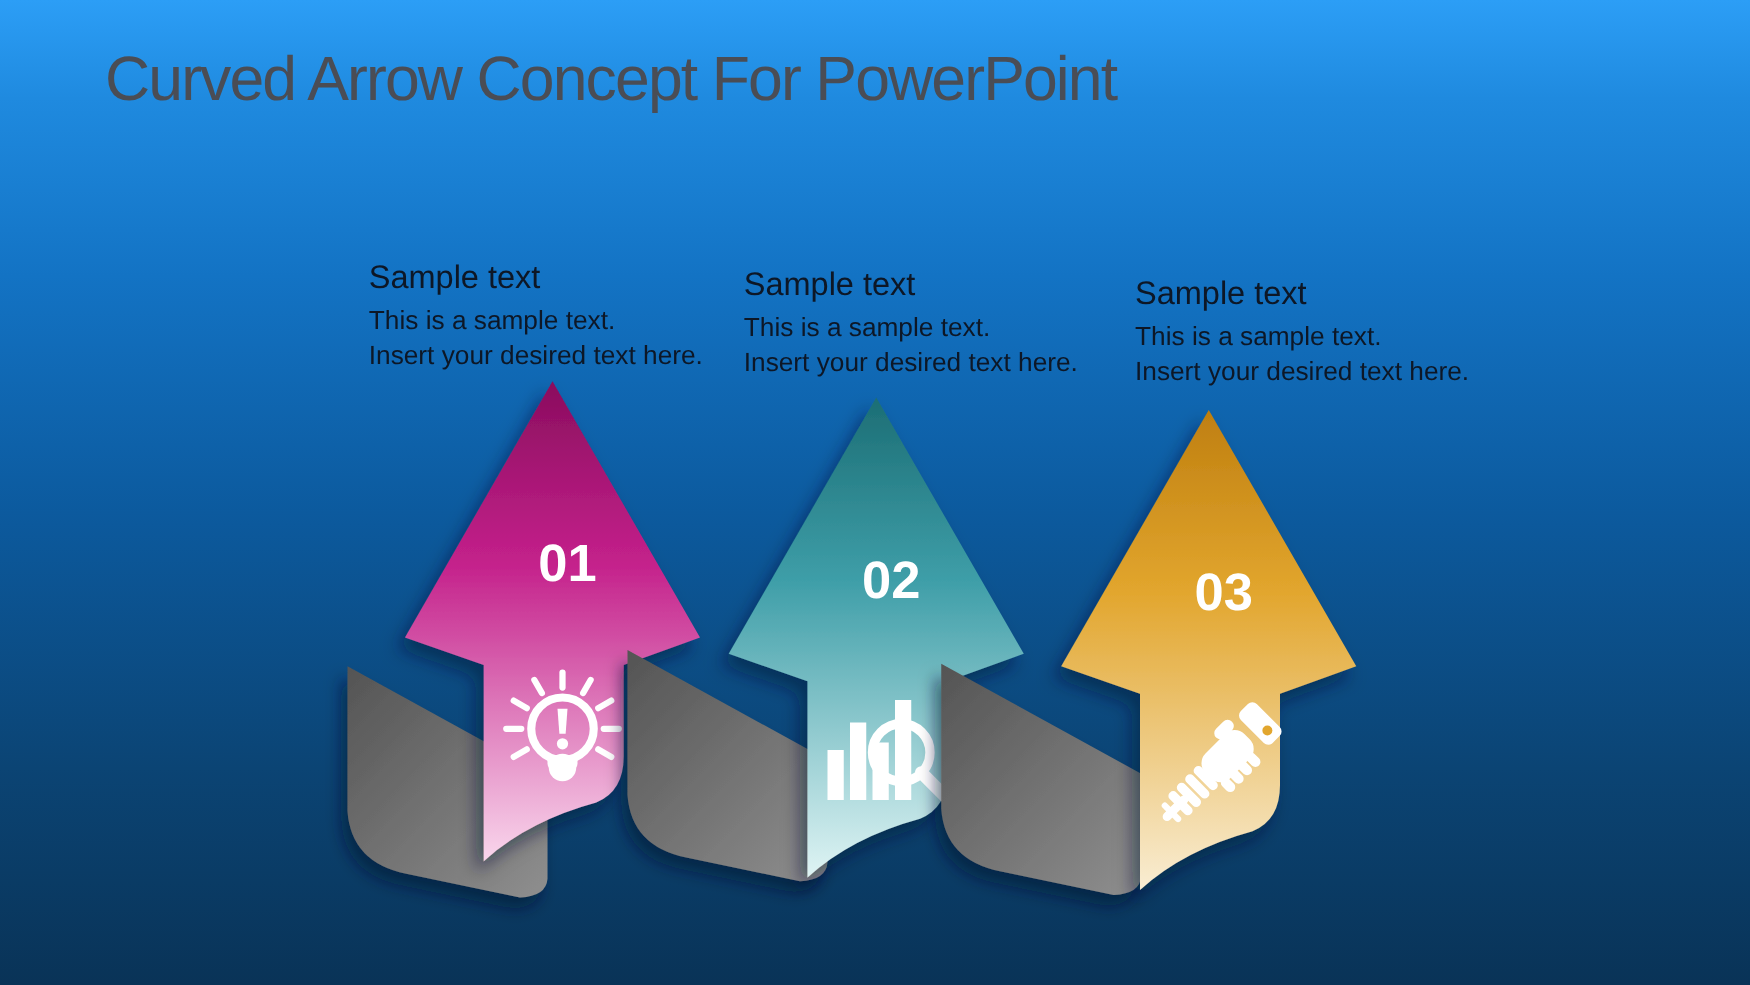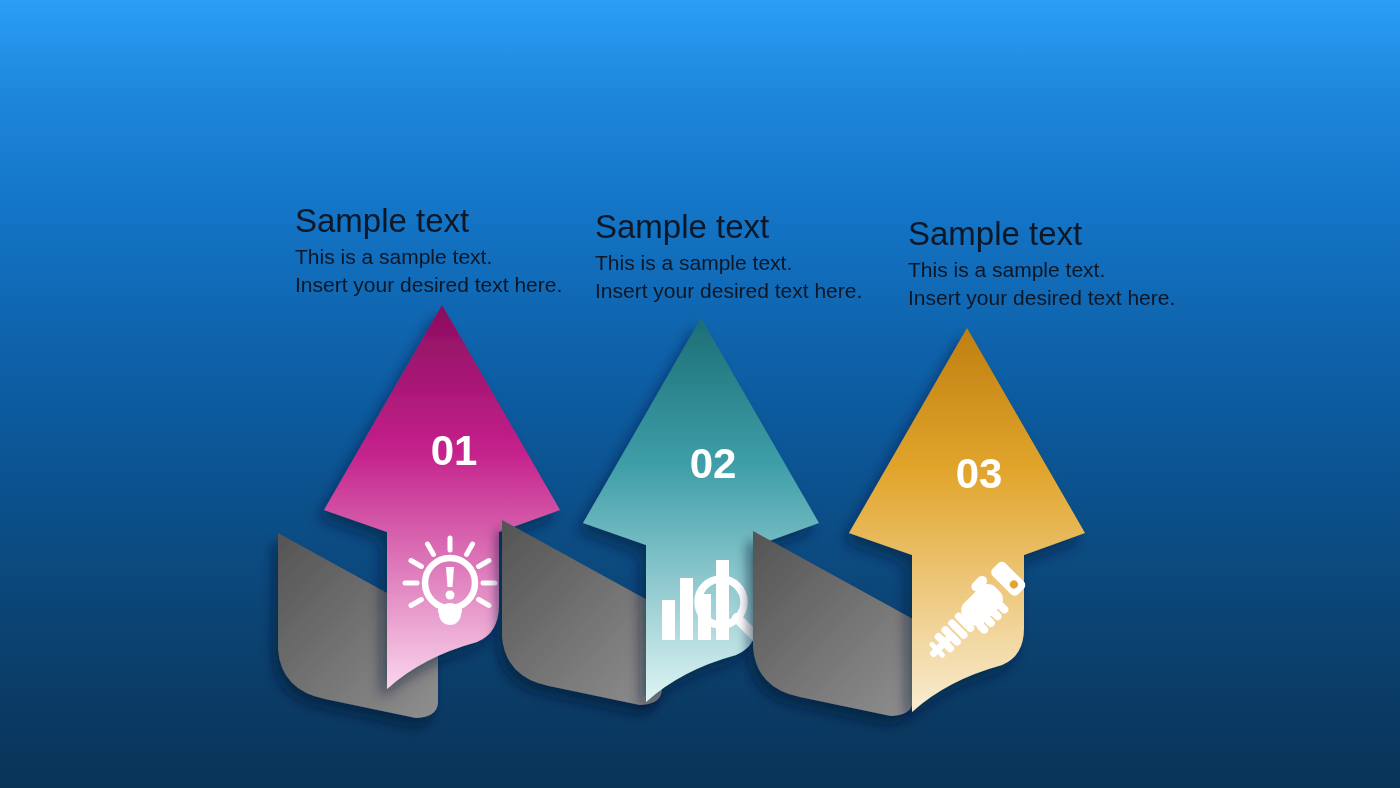--- a/index.html
+++ b/index.html
@@ -5,32 +5,33 @@
   html,body{margin:0;padding:0;}
   body{width:1400px;height:788px;overflow:hidden;font-family:"Liberation Sans",sans-serif;}
   .slide{position:relative;width:1400px;height:788px;overflow:hidden;}
   .slide-title{
     position:absolute;left:84px;top:34px;margin:0;
     font-size:50px;font-weight:400;letter-spacing:-1.5px;
     font-family:"Liberation Sans",sans-serif;
   }
   .graphic{position:absolute;left:0;top:0;width:1400px;height:788px;}
   .caption{position:absolute;width:330px;}
-  .caption h2{margin:0 0 7px 0;font-size:33px;font-weight:400;line-height:30px;}
+  .caption h2{margin:0 0 7px 0;font-size:26px;font-weight:400;line-height:30px;}
   .caption p{margin:0;font-size:21px;line-height:28px;}
   .c1{left:295px;top:206px;}
   .c2{left:595px;top:212px;}
   .c3{left:908px;top:219px;}
   .num{font-family:"Liberation Sans",sans-serif;font-weight:bold;font-size:42px;fill:#ffffff;}
 </style>
 </head>
 <body>
 
 <div class="slide" style="background: linear-gradient(rgb(44, 158, 246) 0%, rgb(31, 138, 223) 10%, rgb(19, 115, 196) 28%, rgb(12, 90, 158) 52%, rgb(11, 68, 116) 78%, rgb(9, 51, 87) 100%);">
 
+  <h1 class="slide-title" style="color: rgb(74, 77, 85);">Curved Arrow Concept For PowerPoint</h1>
 
   <svg class="graphic" viewBox="0 0 1400 788">
     <defs>
       <filter id="f-arrow" x="-30%" y="-20%" width="170%" height="160%">
         <feDropShadow dx="-6" dy="9" stdDeviation="7" flood-color="#04182e" flood-opacity="0.5"></feDropShadow>
       </filter>
       <filter id="f-ribbon" x="-30%" y="-25%" width="170%" height="170%">
         <feDropShadow dx="-5" dy="9" stdDeviation="6" flood-color="#04182e" flood-opacity="0.55"></feDropShadow>
       </filter>
       <linearGradient id="grad-ribbon" x1="0" y1="0" x2="0.9" y2="1">

